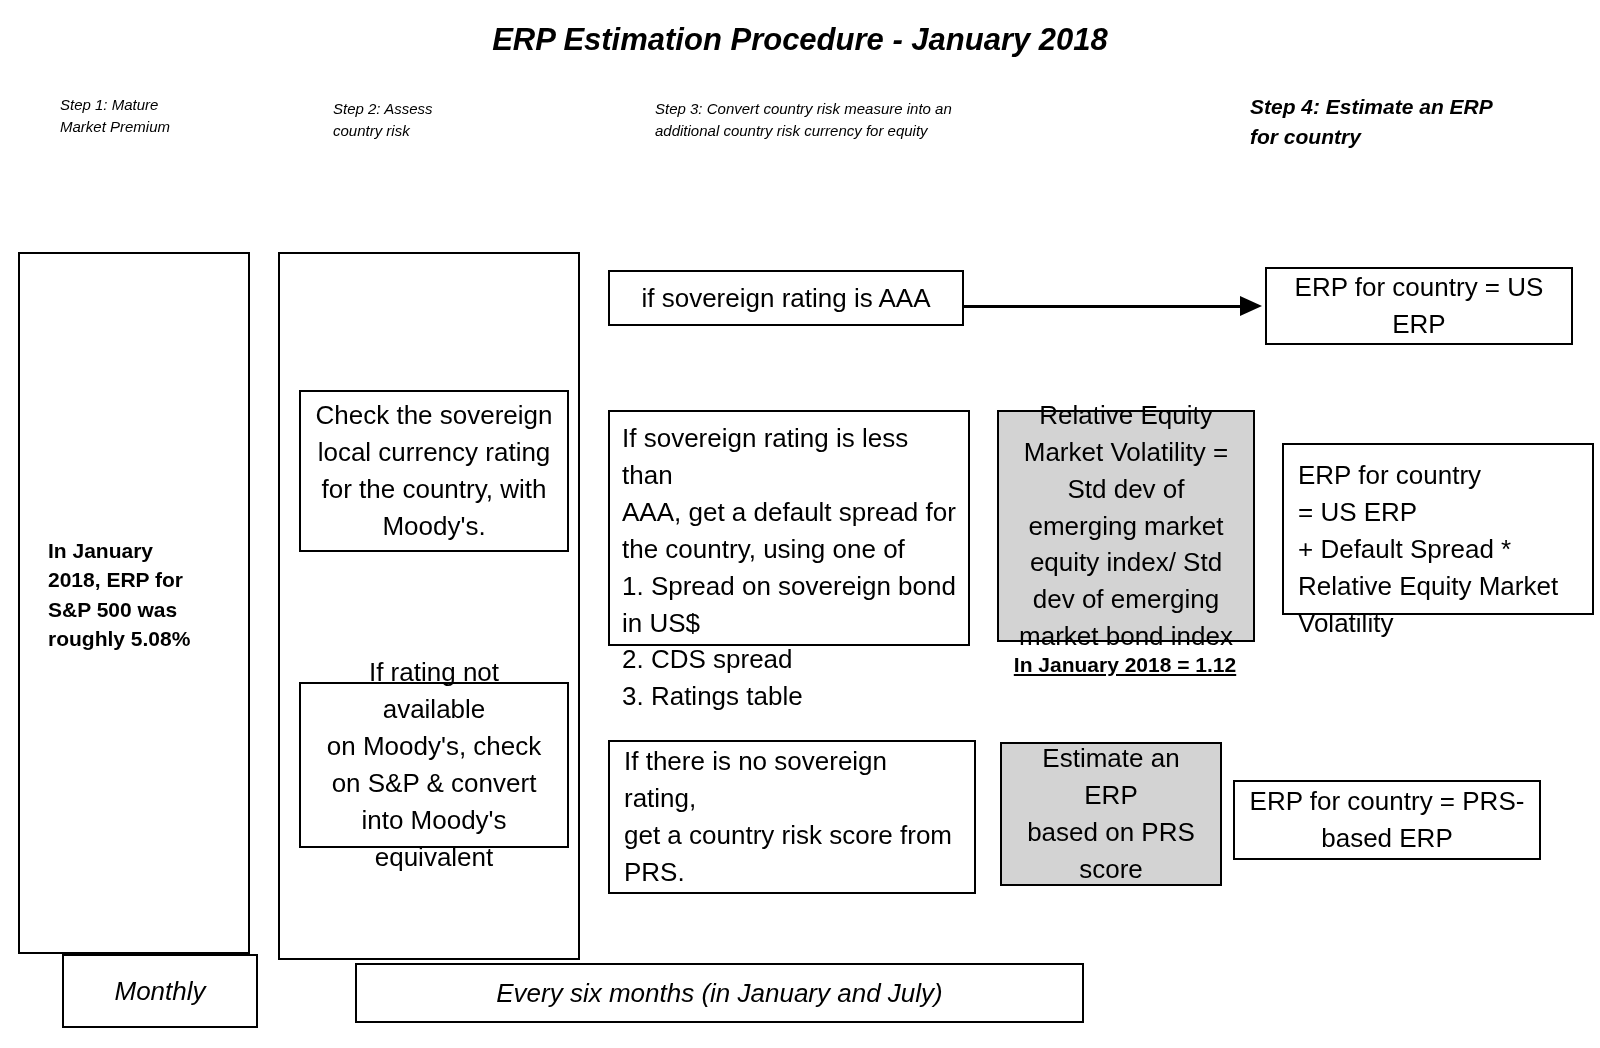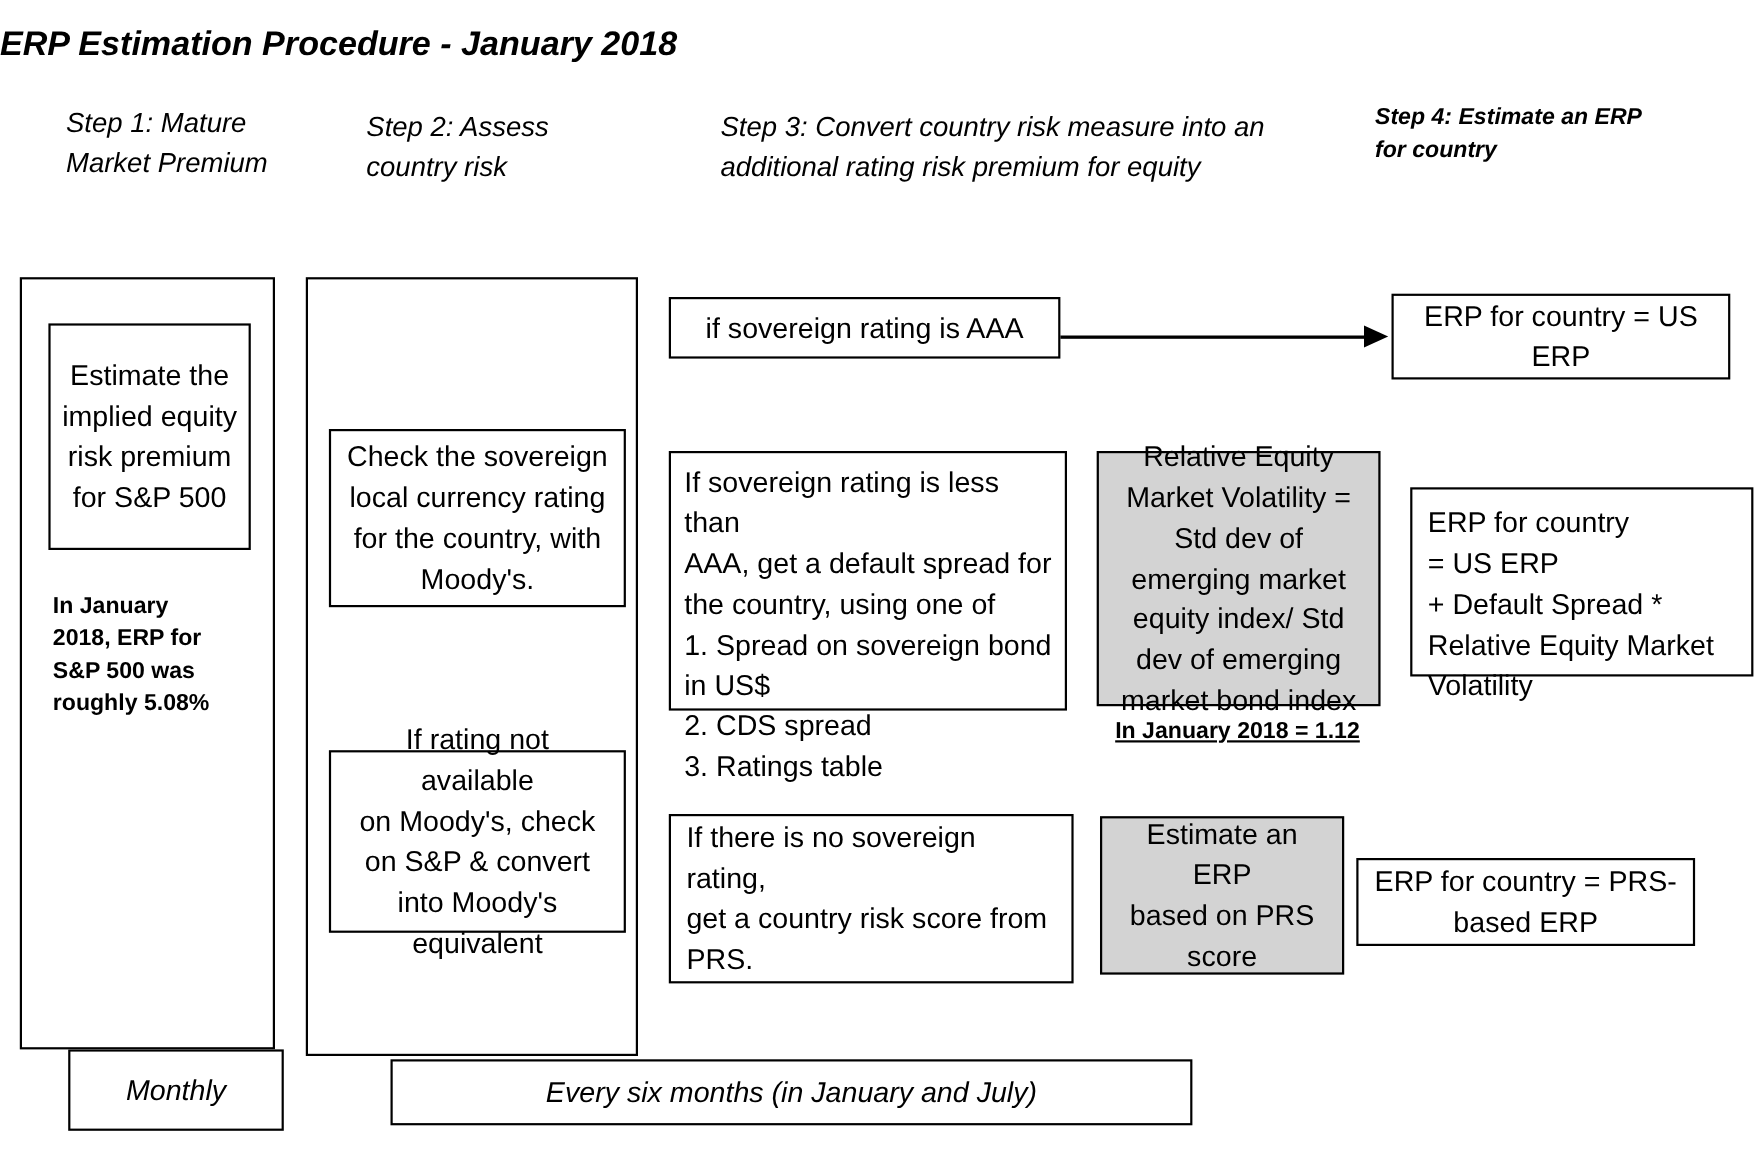--- a/index.html
+++ b/index.html
@@ -31,26 +31,26 @@
   }
   .vcenter-left {
     display: flex;
     align-items: center;
     justify-content: flex-start;
     text-align: left;
   }
   .gray { background: var(--highlight, #d3d3d3); text-align: center; }
   .pre { white-space: pre-line; }
   .txt { font-size: 26px; line-height: 1.42; }
-  .hdr { font-size: 25px; font-style: italic; line-height: 1.45; }
+  .hdr { font-size: 15px; font-style: italic; line-height: 1.45; }
   .hdr-bold { font-weight: bold; font-size: 21px; }
   .title {
     position: absolute;
     left: 0; top: 22px; width: 100%;
-    text-align: left;
+    text-align: center;
     font-size: 31px;
     font-weight: bold;
     font-style: italic;
   }
   .note-bold {
     font-weight: bold;
     font-size: 21px;
     line-height: 1.4;
   }
   .italic { font-style: italic; }
@@ -71,29 +71,25 @@
 
 <div id="canvas">
 
   <div class="title pre">ERP Estimation Procedure - January 2018</div>
 
   <div class="abs hdr pre" style="left:60px; top:94px; width:215px;">Step 1: Mature
 Market Premium</div>
   <div class="abs hdr pre" style="left:333px; top:98px; width:240px;">Step 2: Assess
 country risk</div>
   <div class="abs hdr pre" style="left:655px; top:98px; width:580px;">Step 3: Convert country risk measure into an
-additional rating risk premium for equity</div>
+additional country risk currency for equity</div>
   <div class="abs hdr hdr-bold pre" style="left:1250px; top:92px; width:340px;">Step 4: Estimate an ERP
 for country</div>
 
   <div class="box" style="left:18px; top:252px; width:232px; height:702px;"></div>
-  <div class="box center txt pre" style="left:44px; top:294px; width:184px; height:206px; padding:6px;">Estimate the
-implied equity
-risk premium
-for S&amp;P 500</div>
   <div class="abs note-bold pre" style="left:48px; top:536px; width:204px;">In January
 2018, ERP for
 S&amp;P 500 was
 roughly 5.08%</div>
   <div class="box center txt italic" style="left:62px; top:954px; width:196px; height:74px;">Monthly</div>
 
   <div class="box" style="left:278px; top:252px; width:302px; height:708px;"></div>
   <div class="box center txt pre" style="left:299px; top:390px; width:270px; height:162px; padding:6px;">Check the sovereign
 local currency rating
 for the country, with

